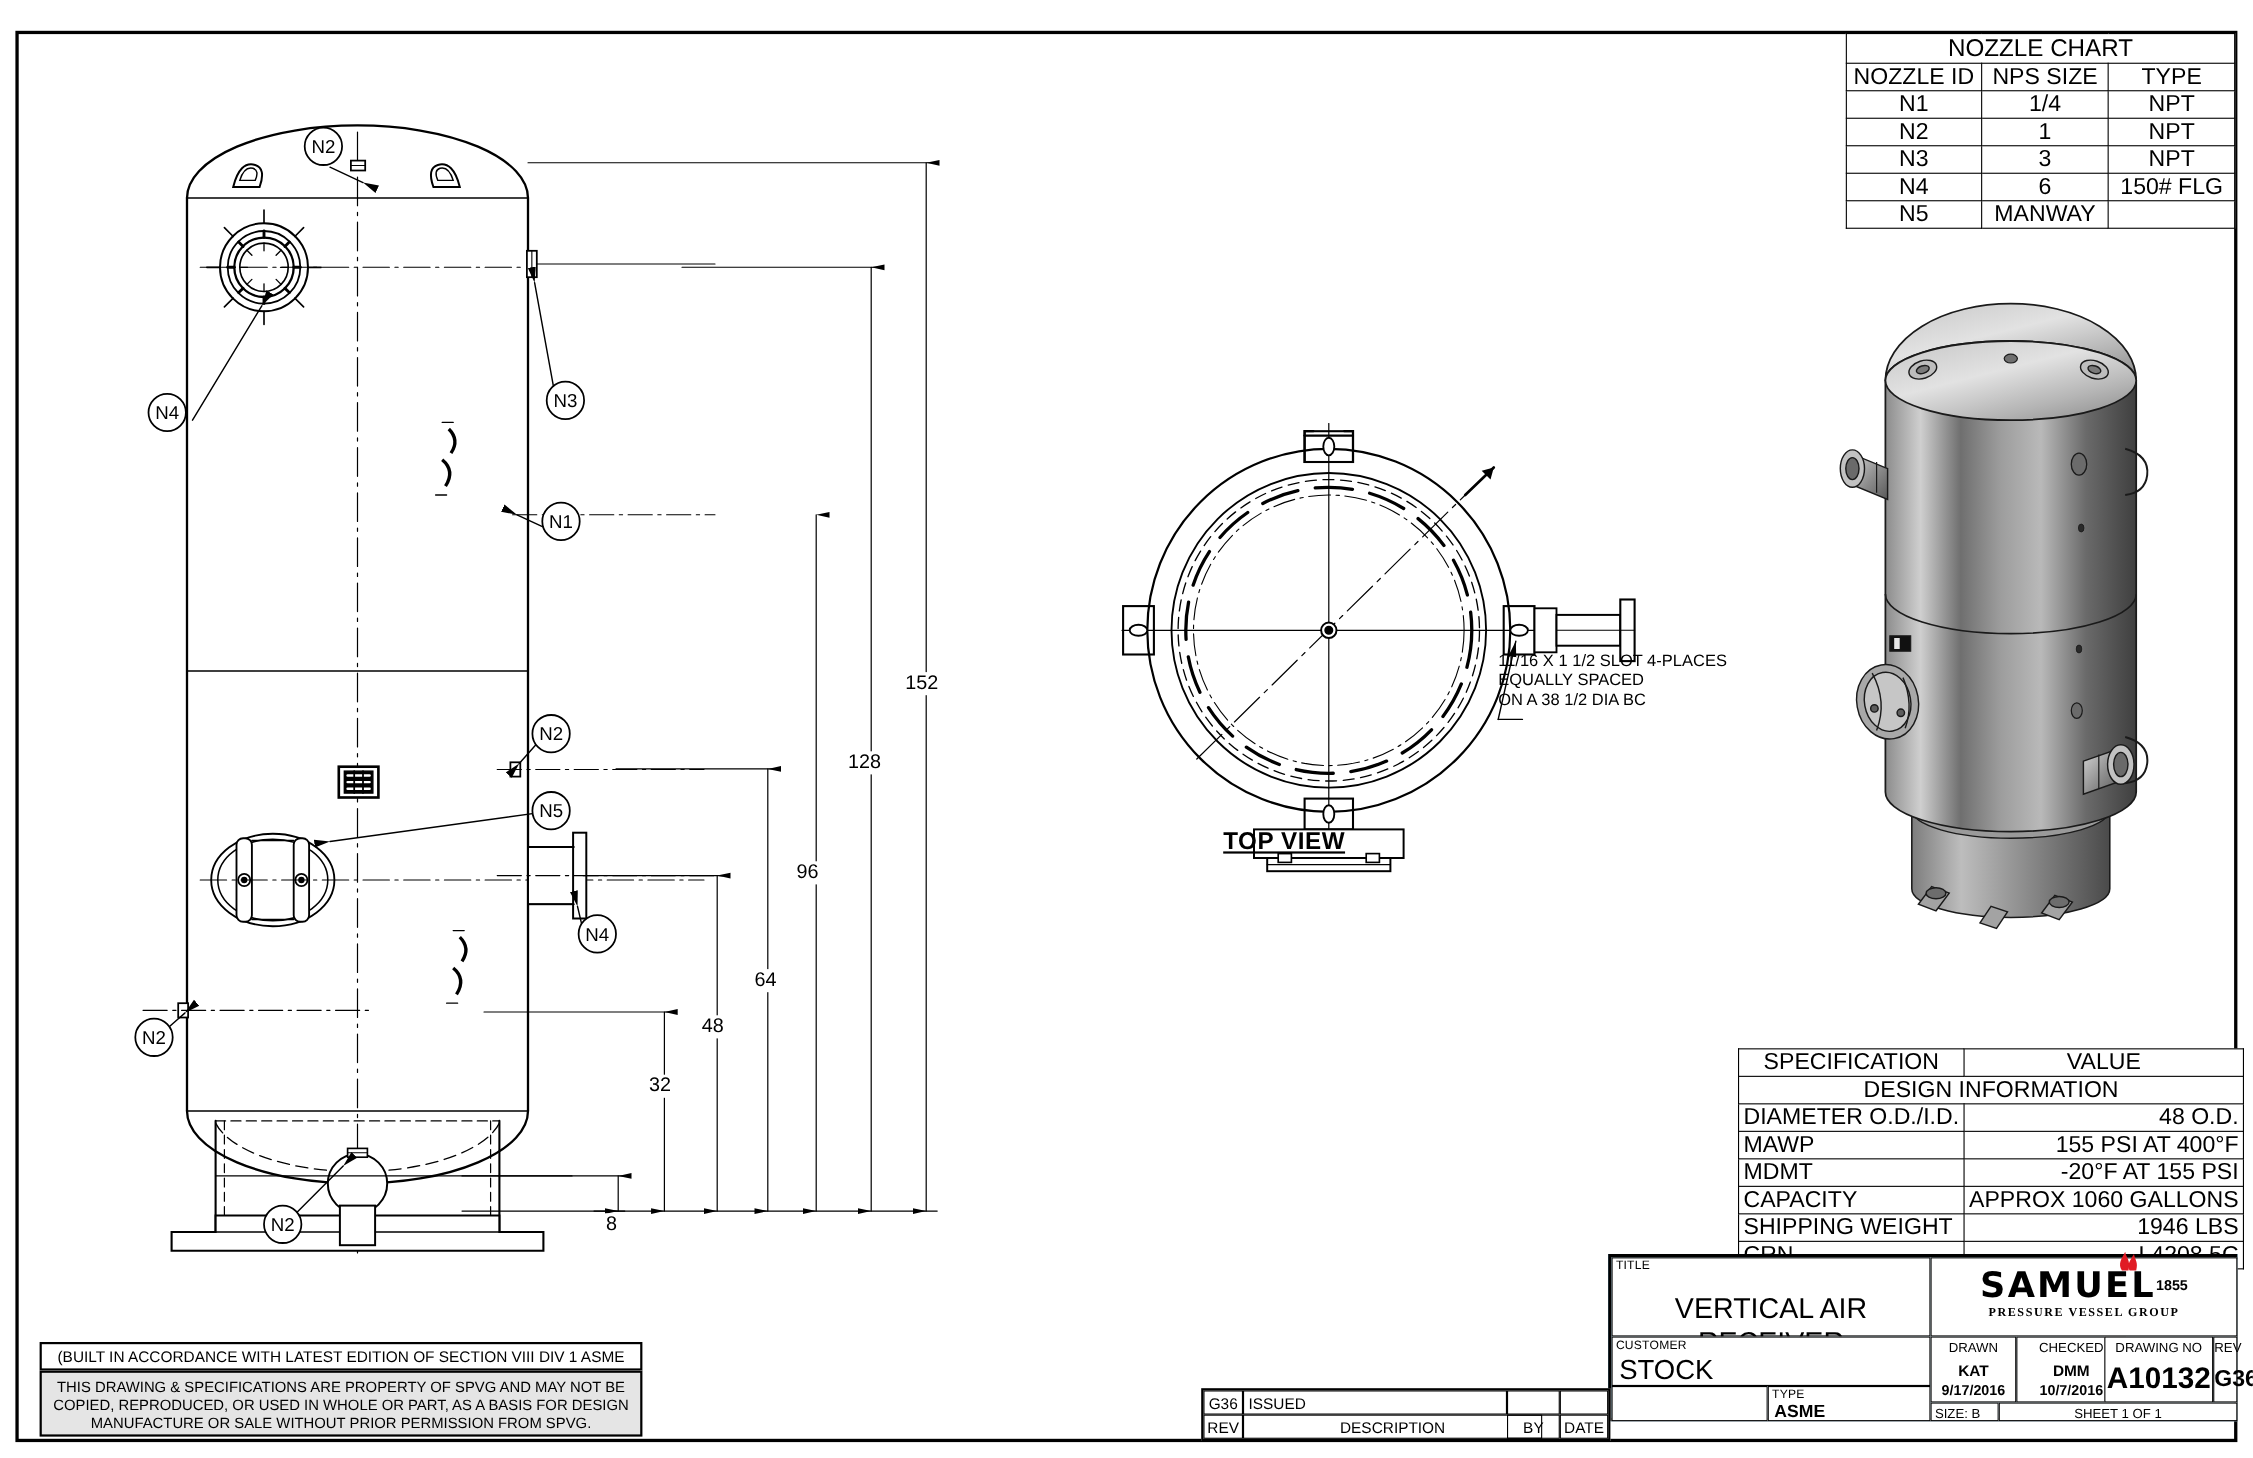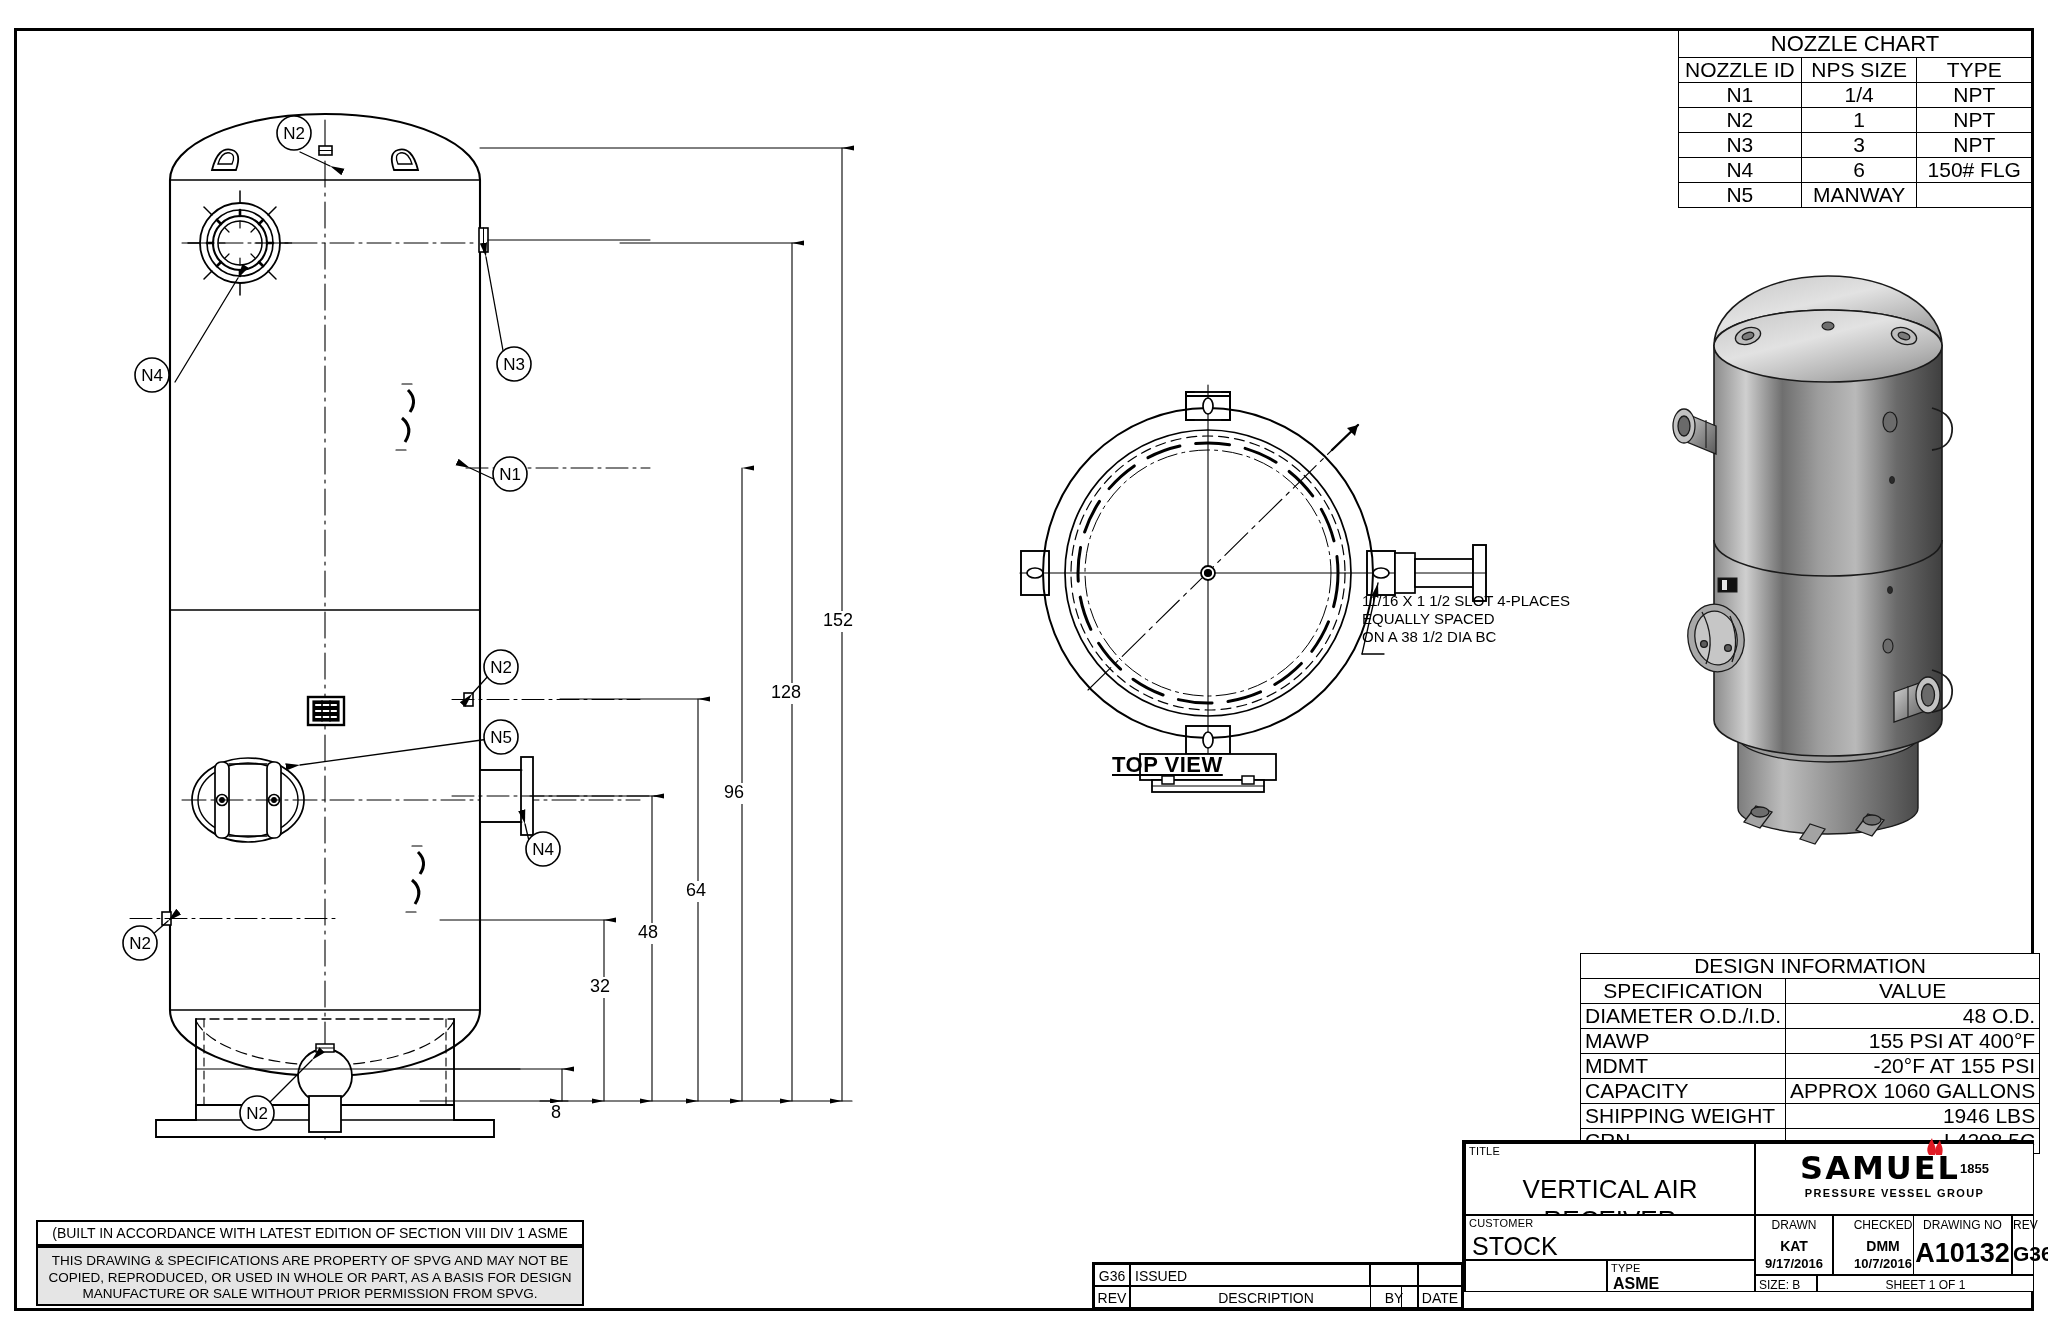--- a/index.html
+++ b/index.html
@@ -70,21 +70,21 @@
   .big-val{font-size:27px;font-weight:bold;text-align:center;width:100%;position:absolute;top:22px;left:0;}
   .rev-val{font-size:21px;font-weight:bold;text-align:center;width:100%;position:absolute;top:26px;left:0;}
   .row-lab{font-size:12px;position:absolute;left:3px;top:2px;}
   .row-ctr{font-size:12px;position:absolute;left:0;right:0;top:2px;text-align:center;}
 
   
   #samuel-logo{position:absolute;left:0;right:0;top:8px;text-align:center;}
   .logo-word{font-size:32px;font-weight:bold;letter-spacing:2px;line-height:32px;
              font-family:"DejaVu Sans",sans-serif;}
   .logo-sub{font-size:11px;font-weight:bold;letter-spacing:1.4px;margin-top:3px;
-            font-family:Liberation Sans, sans-serif;}
+            font-family:Liberation Serif, serif;}
 
   
   #rev-block{left:1092px;top:1262px;width:372px;height:48px;
              border:2.5px solid #000;box-sizing:border-box;background:#fff;}
   .rv{position:absolute;box-sizing:border-box;border:1.4px solid #000;font-size:14px;}
   .rv .t{position:absolute;left:0;right:0;top:3px;text-align:center;}
   .rv .tl{position:absolute;left:4px;top:3px;}
   #rv-g36{left:0;top:0;width:36px;height:22px;}
   #rv-issued{left:36px;top:0;width:240px;height:22px;}
   #rv-b1{left:276px;top:0;width:48px;height:22px;}
@@ -577,25 +577,25 @@
           <td></td>
         </tr>
       </tbody>
   </table>
 </div>
 
 <div class="abs" id="design-info">
   <table class="dwg">
     <tbody id="design-info-body">
         <tr>
-          <td class="title" colspan="2">DESIGN INFORMATION</td>
-        </tr>
-        <tr>
           <td class="hdr spec">SPECIFICATION</td>
           <td class="hdr val" style="text-align:center">VALUE</td>
+        </tr>
+        <tr>
+          <td class="title" colspan="2">DESIGN INFORMATION</td>
         </tr>
         <tr>
           <td class="spec">DIAMETER O.D./I.D.</td>
           <td class="val">48 O.D.</td>
         </tr>
         <tr>
           <td class="spec">MAWP</td>
           <td class="val">155 PSI AT 400°F</td>
         </tr>
         <tr>

